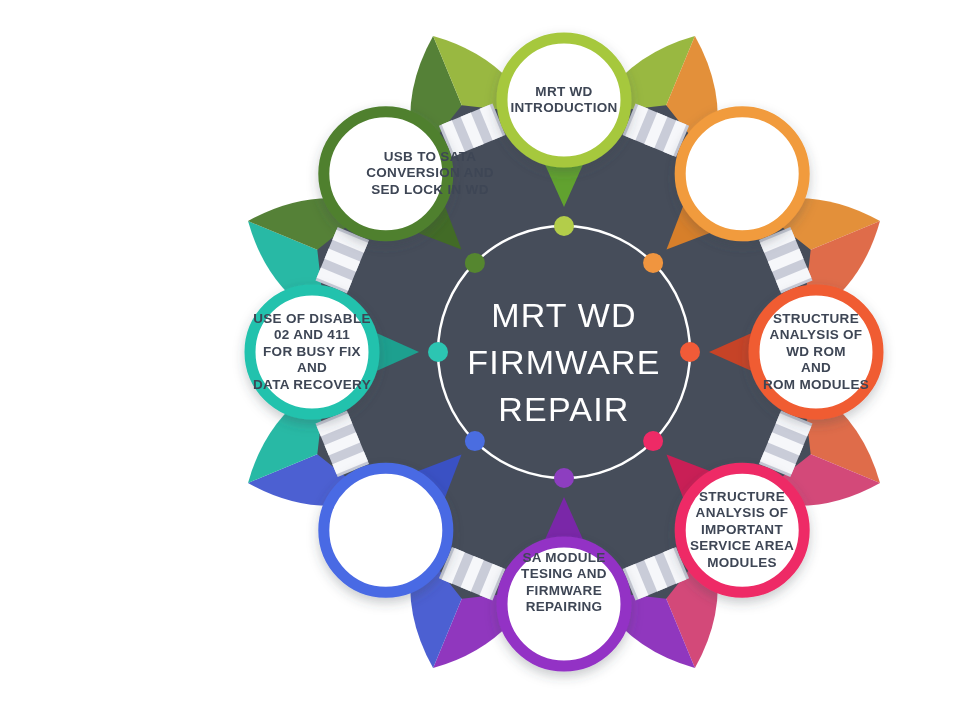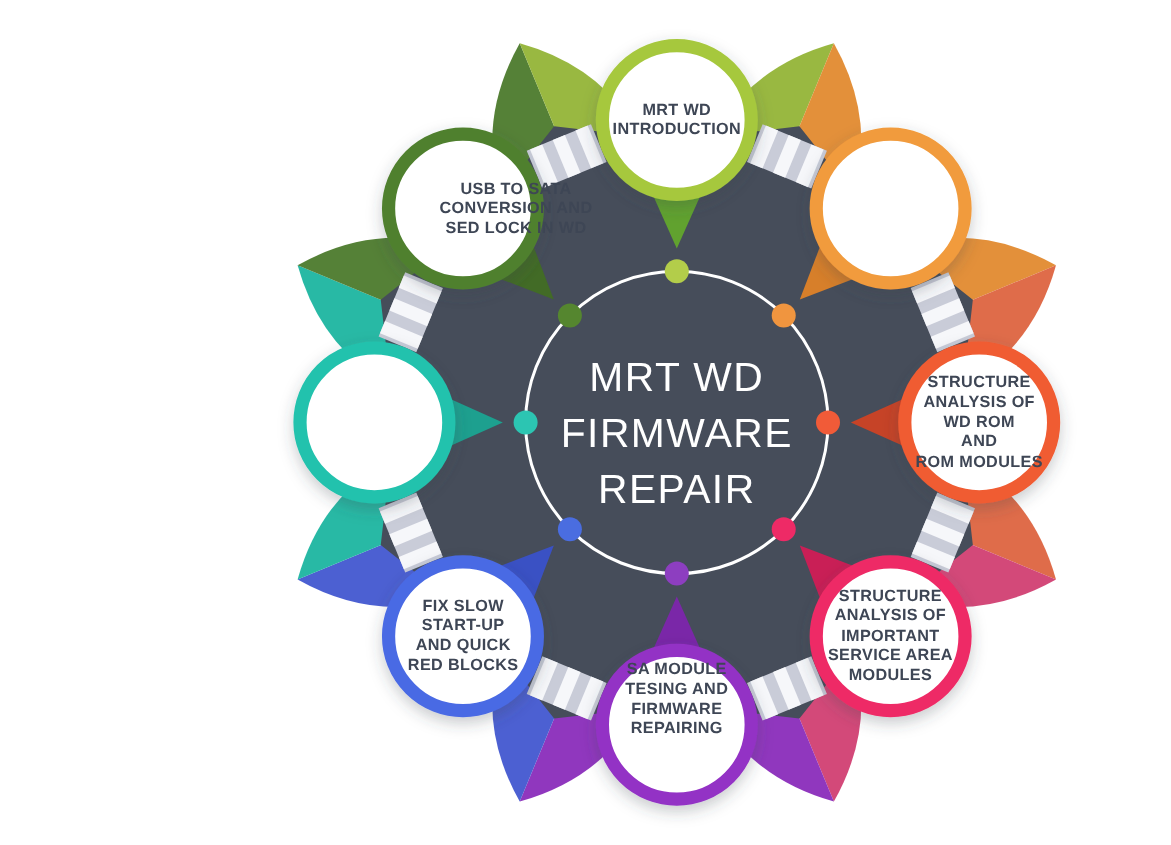--- a/index.html
+++ b/index.html
@@ -149,24 +149,24 @@
 ROM MODULES</div>
   <div class="seg-label pos-3">STRUCTURE
 ANALYSIS OF
 IMPORTANT
 SERVICE AREA
 MODULES</div>
   <div class="seg-label pos-4">SA MODULE
 TESING AND
 FIRMWARE
 REPAIRING</div>
-  <div class="seg-label pos-5">FIX SLOW
-START-UP
-AND QUICK
-RED BLOCKS</div>
+  <div class="seg-label pos-6">USE OF DISABLE
+02 AND 411
+FOR BUSY FIX AND
+DATA RECOVERY</div>
   <div class="seg-label pos-7">USB TO SATA
 CONVERSION AND
 SED LOCK IN WD</div>
 
   <div class="center-label">MRT WD
 FIRMWARE
 REPAIR</div>
 </div>
 
 </body></html>

